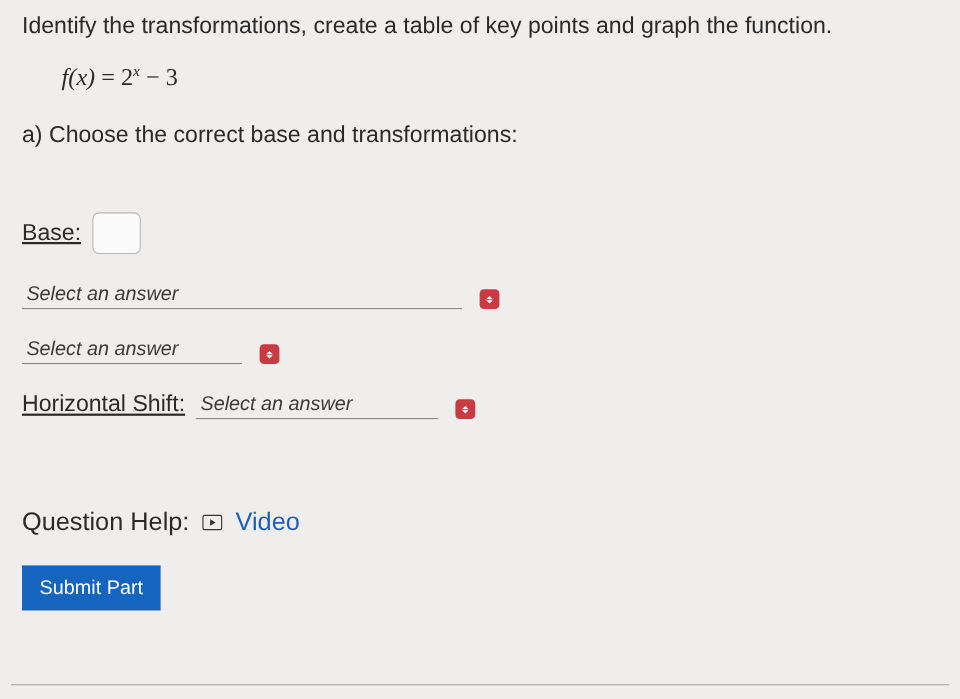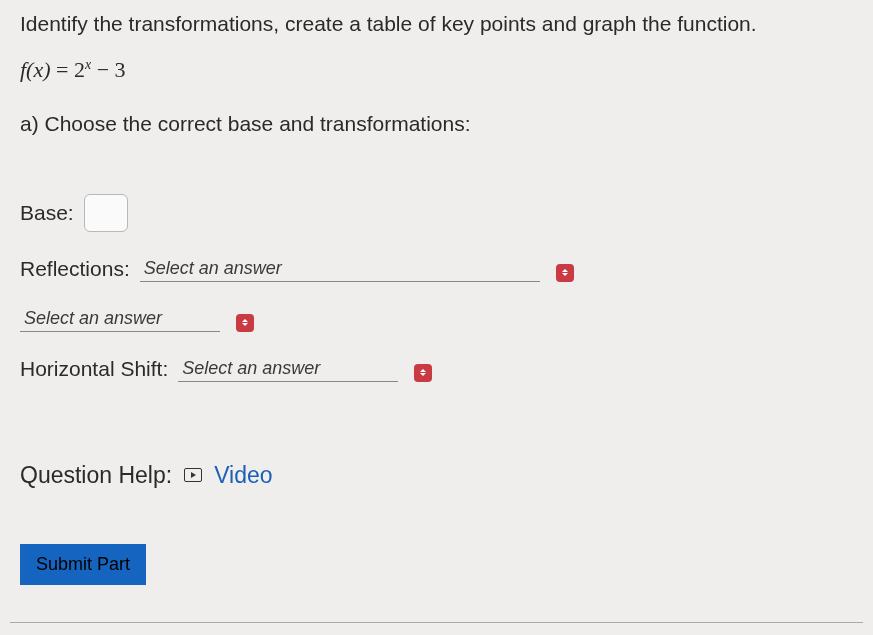--- a/index.html
+++ b/index.html
@@ -16,35 +16,37 @@
     .instruction {
       font-size: 21px;
       margin-bottom: 20px;
       line-height: 1.3;
     }
     .equation {
       font-family: 'Times New Roman', serif;
       font-size: 22px;
       font-style: italic;
       margin-bottom: 28px;
+      margin-left: 36px;
     }
     .equation .roman { font-style: normal; }
     .equation sup { font-size: 14px; vertical-align: super; }
     .part-label {
       font-size: 21px;
       margin-bottom: 58px;
     }
     .field-row {
       margin-bottom: 24px;
       display: flex;
       align-items: center;
       gap: 10px;
     }
     .field-label {
       font-size: 21px;
+      text-decoration: underline;
     }
     .base-input {
       width: 44px;
       height: 38px;
       border: 1px solid #b8b8b8;
       border-radius: 6px;
       background: #fafafa;
       padding: 4px;
       font-size: 16px;
     }
@@ -112,27 +114,26 @@
       border-bottom: 3px solid transparent;
       border-left: 5px solid #333;
       margin-left: 1px;
     }
     .video-link {
       color: #1b5fb8;
       cursor: pointer;
     }
     .submit-btn {
       background: #1565c0;
-      color: #000000;
+      color: #ffffff;
       border: none;
       padding: 10px 16px;
       font-size: 18px;
       cursor: pointer;
       font-family: inherit;
-      margin-top: 29px;
     }
     .bottom-line {
       position: absolute;
       bottom: 12px;
       left: 10px;
       right: 10px;
       border-bottom: 1px solid #aaa;
     }
   </style>
 </head>
@@ -147,21 +148,20 @@
 </div>
 
 <div class="part-label">a) Choose the correct base and transformations:</div>
 
 <div class="field-row">
   <span class="field-label">Base:</span>
   <input type="text" class="base-input" style="">
 </div>
 
 <div class="field-row">
-  <span class="field-label">Reflections:</span>
   <span class="select-wrap">
     <span class="select-box w1">Select an answer</span>
     <span class="stepper"></span>
   </span>
 </div>
 
 <div class="field-row">
   <span class="select-wrap">
     <span class="select-box w2">Select an answer</span>
     <span class="stepper"></span>

